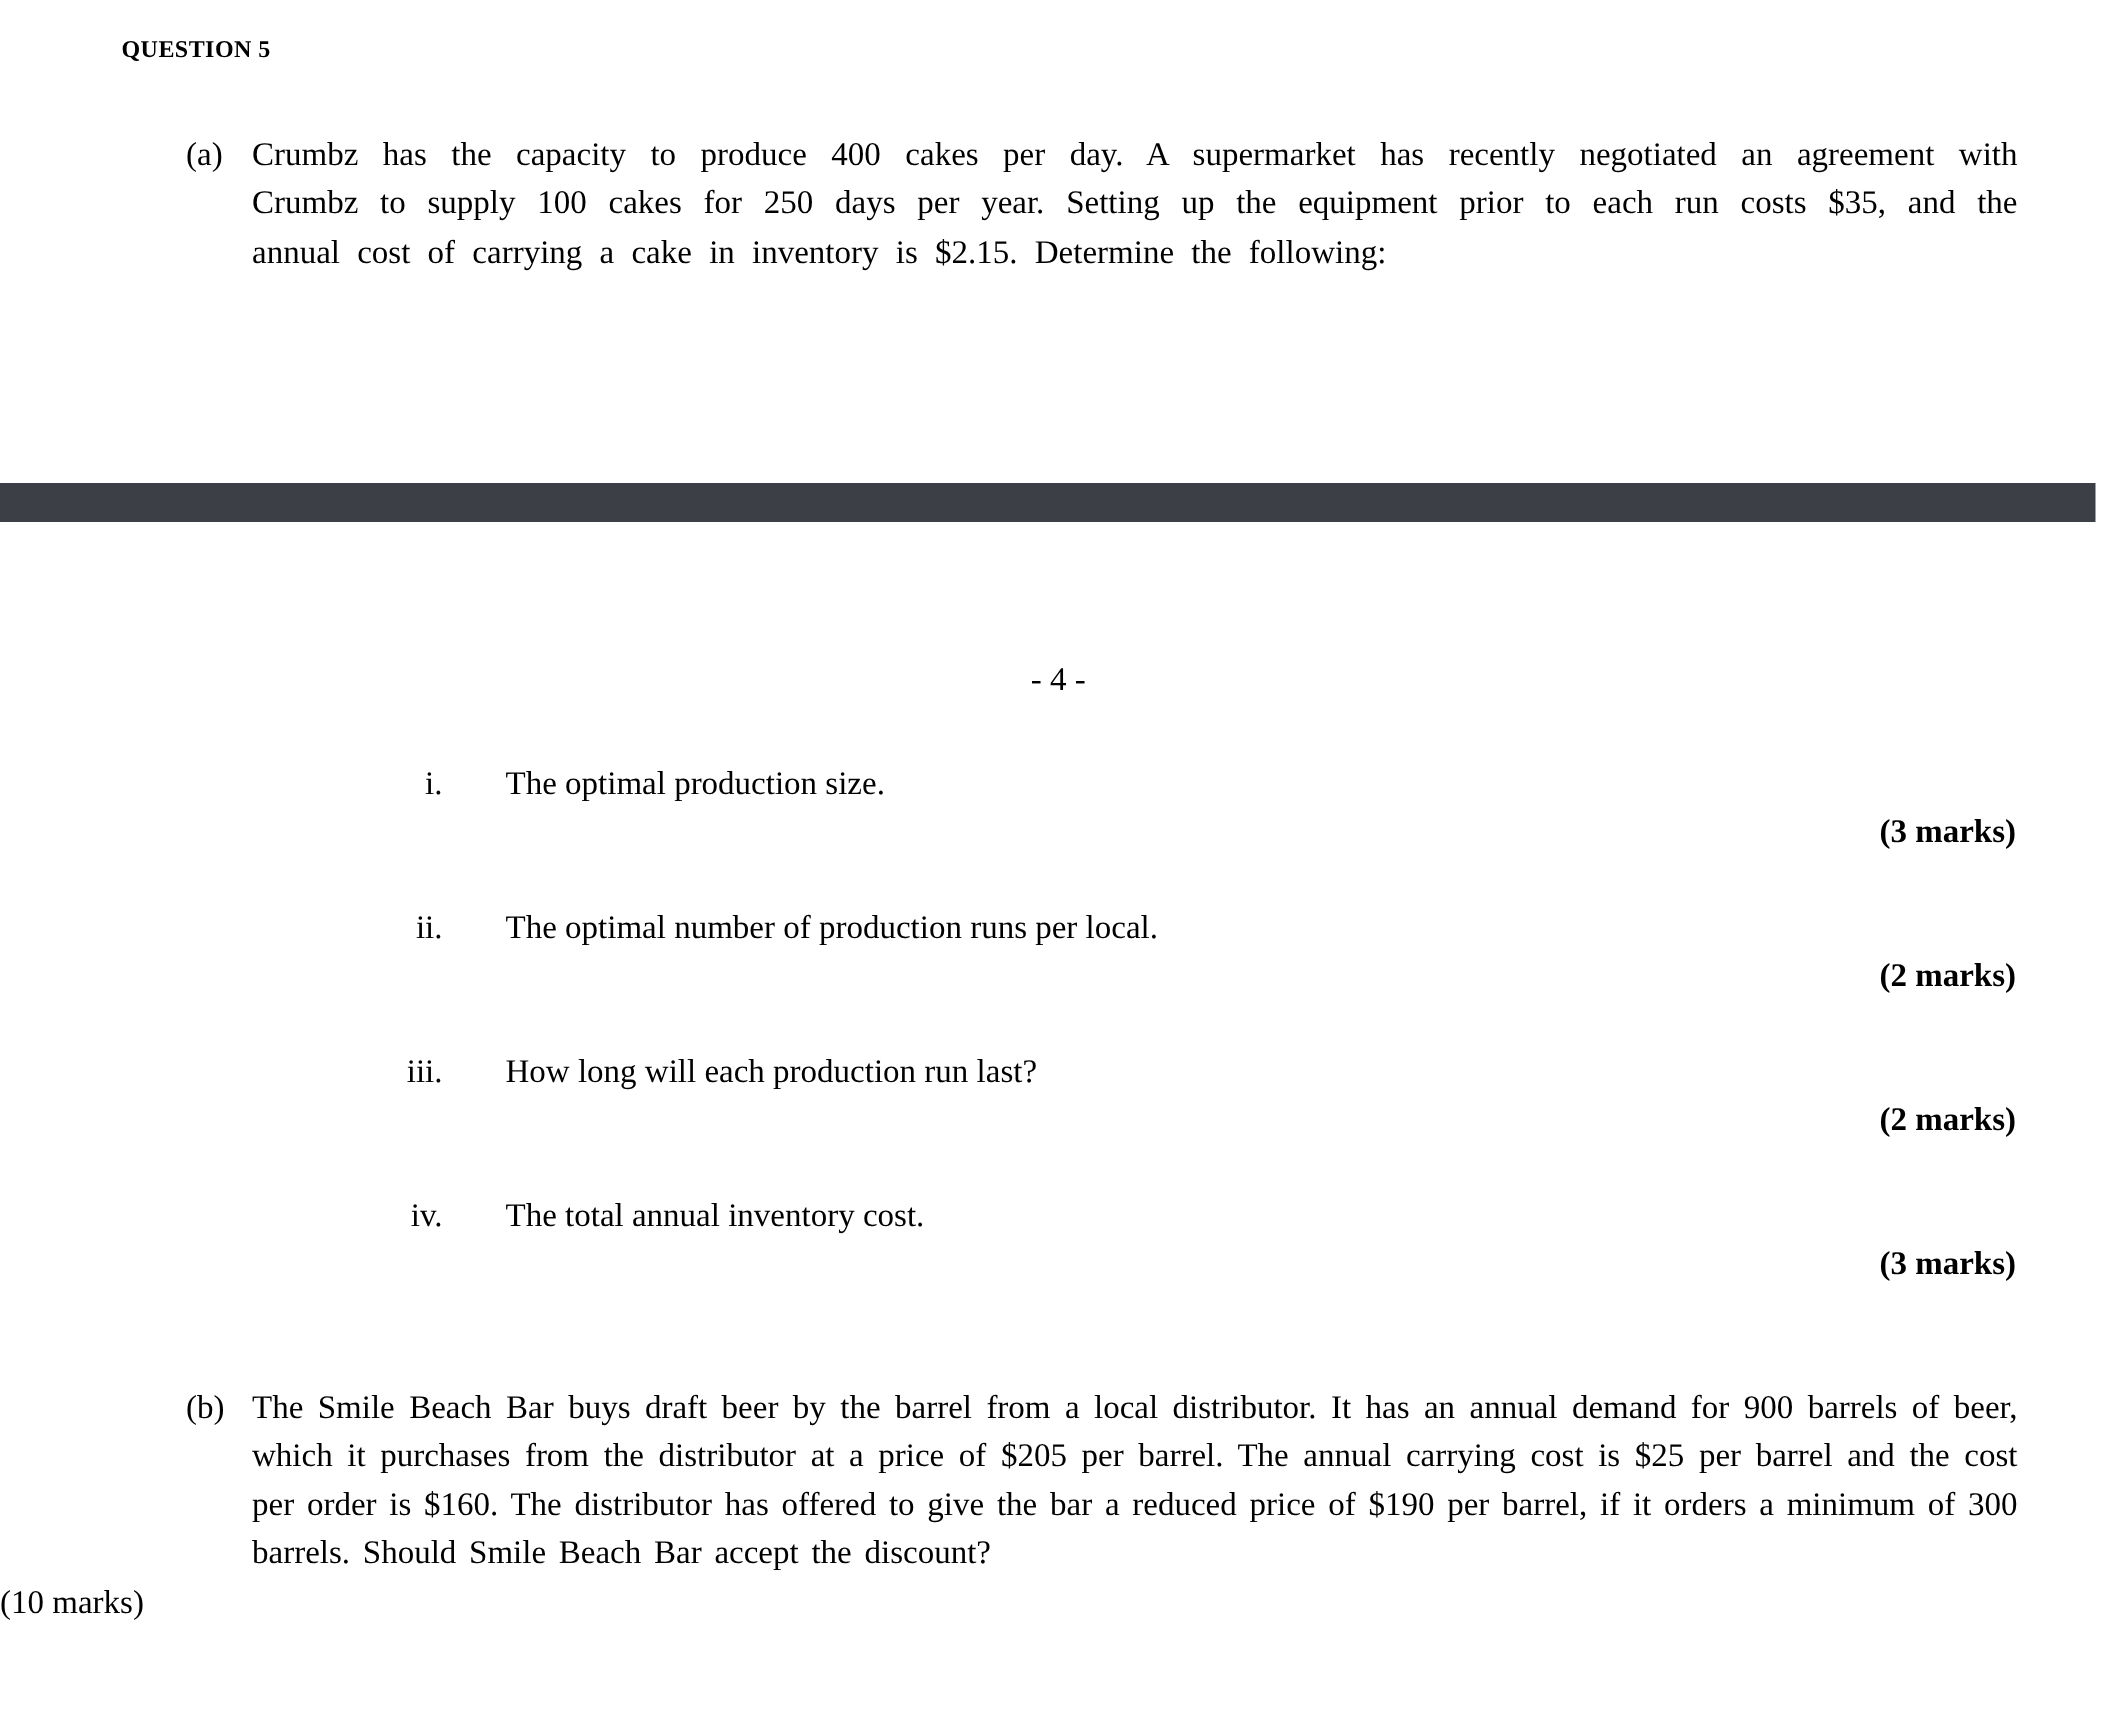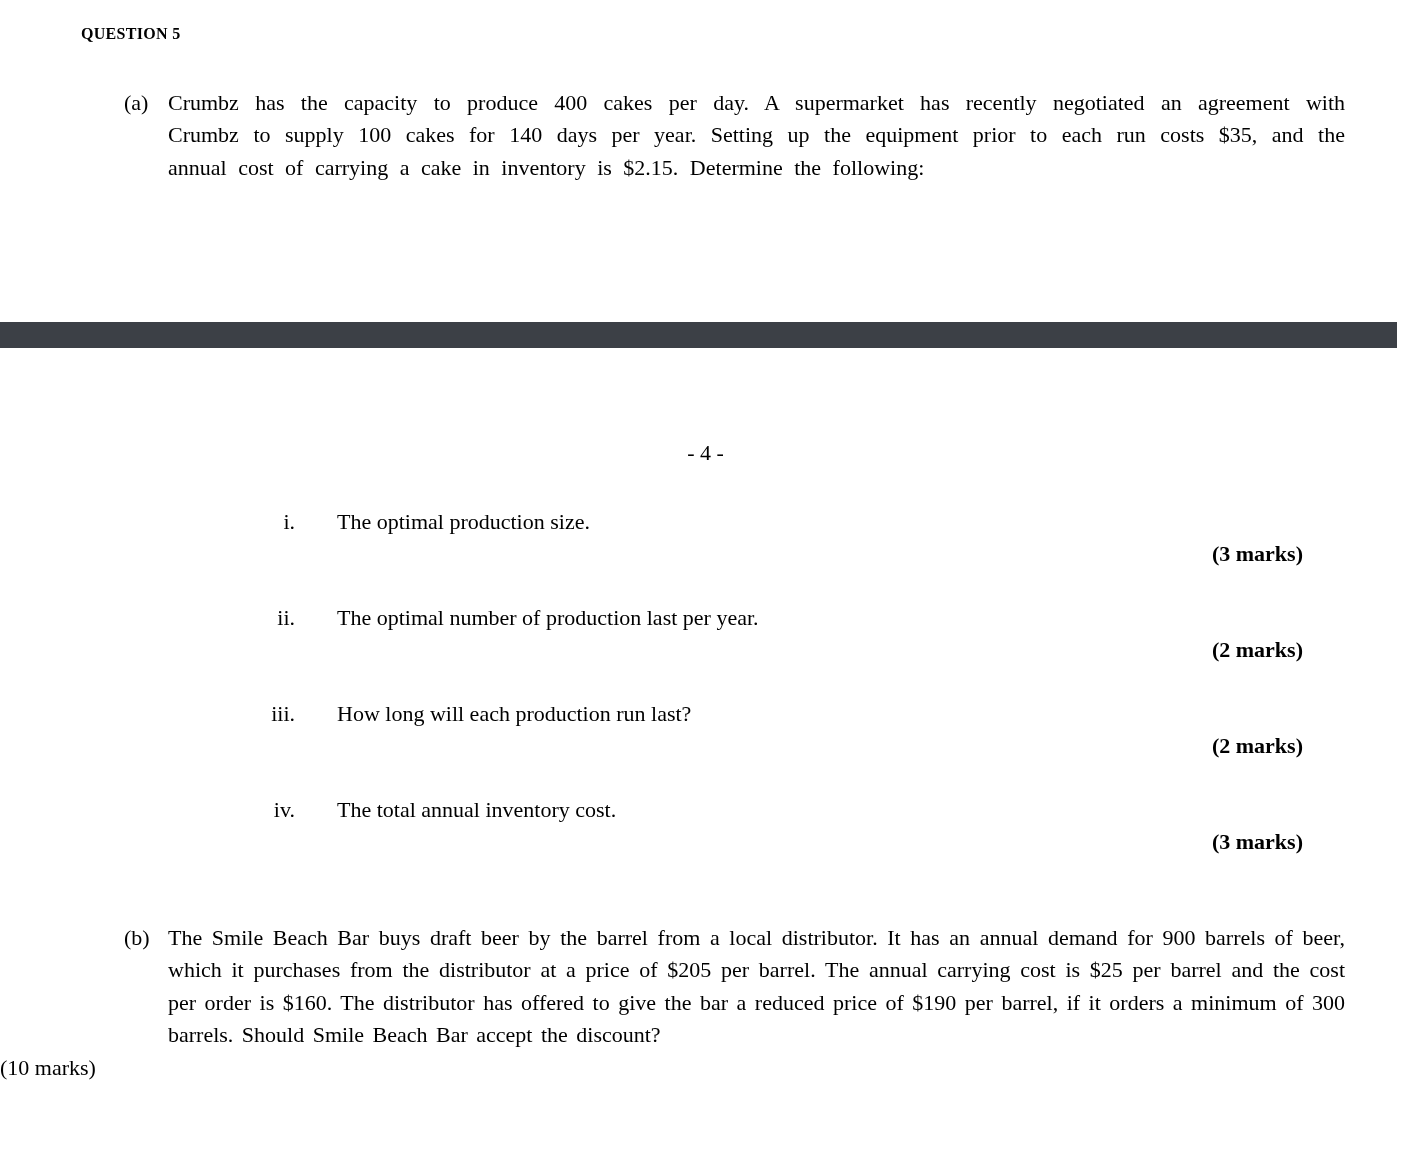--- a/index.html
+++ b/index.html
@@ -43,61 +43,61 @@
   .sub-row { margin-bottom: 31px; }
   .sub-line { display: flex; }
   .numeral {
     flex: 0 0 95px;
     margin-left: 200px;
     text-align: right;
   }
   .sub-text { margin-left: 42px; }
   .marks {
     text-align: right;
-    margin-right: 108px;
+    margin-right: 67px;
     font-weight: bold;
   }
   .part-b { margin-top: 63px; }
   .part-b .part-text { word-spacing: 3px; }
   .part-b-marks {
     text-align: left;
     margin-right: 51px;
     font-weight: normal;
   }
 </style>
 </head>
 <body>
 
 <div class="page">
 
   <div class="question-title">QUESTION 5</div>
 
   <div class="part part-a">
     <div class="part-label">(a)</div>
-    <div class="part-text">Crumbz has the capacity to produce 400 cakes per day. A supermarket has recently negotiated an agreement with Crumbz to supply 100 cakes for 140 days per year. Setting up the equipment prior to each run costs $35, and the annual cost of carrying a cake in inventory is $2.15. Determine the following:</div>
+    <div class="part-text">Crumbz has the capacity to produce 400 cakes per day. A supermarket has recently negotiated an agreement with Crumbz to supply 100 cakes for 250 days per year. Setting up the equipment prior to each run costs $35, and the annual cost of carrying a cake in inventory is $2.15. Determine the following:</div>
   </div>
 
   <div class="divider" style="background: rgb(60, 64, 70);"></div>
 
   <div class="page-number">- 4 -</div>
 
   <div class="sub-list">
 
     <div class="sub-row">
       <div class="sub-line">
         <div class="numeral">i.</div>
         <div class="sub-text">The optimal production size.</div>
       </div>
       <div class="marks">(3 marks)</div>
     </div>
 
     <div class="sub-row">
       <div class="sub-line">
         <div class="numeral">ii.</div>
-        <div class="sub-text">The optimal number of production last per year.</div>
+        <div class="sub-text">The optimal number of production runs per local.</div>
       </div>
       <div class="marks">(2 marks)</div>
     </div>
 
     <div class="sub-row">
       <div class="sub-line">
         <div class="numeral">iii.</div>
         <div class="sub-text">How long will each production run last?</div>
       </div>
       <div class="marks">(2 marks)</div>

